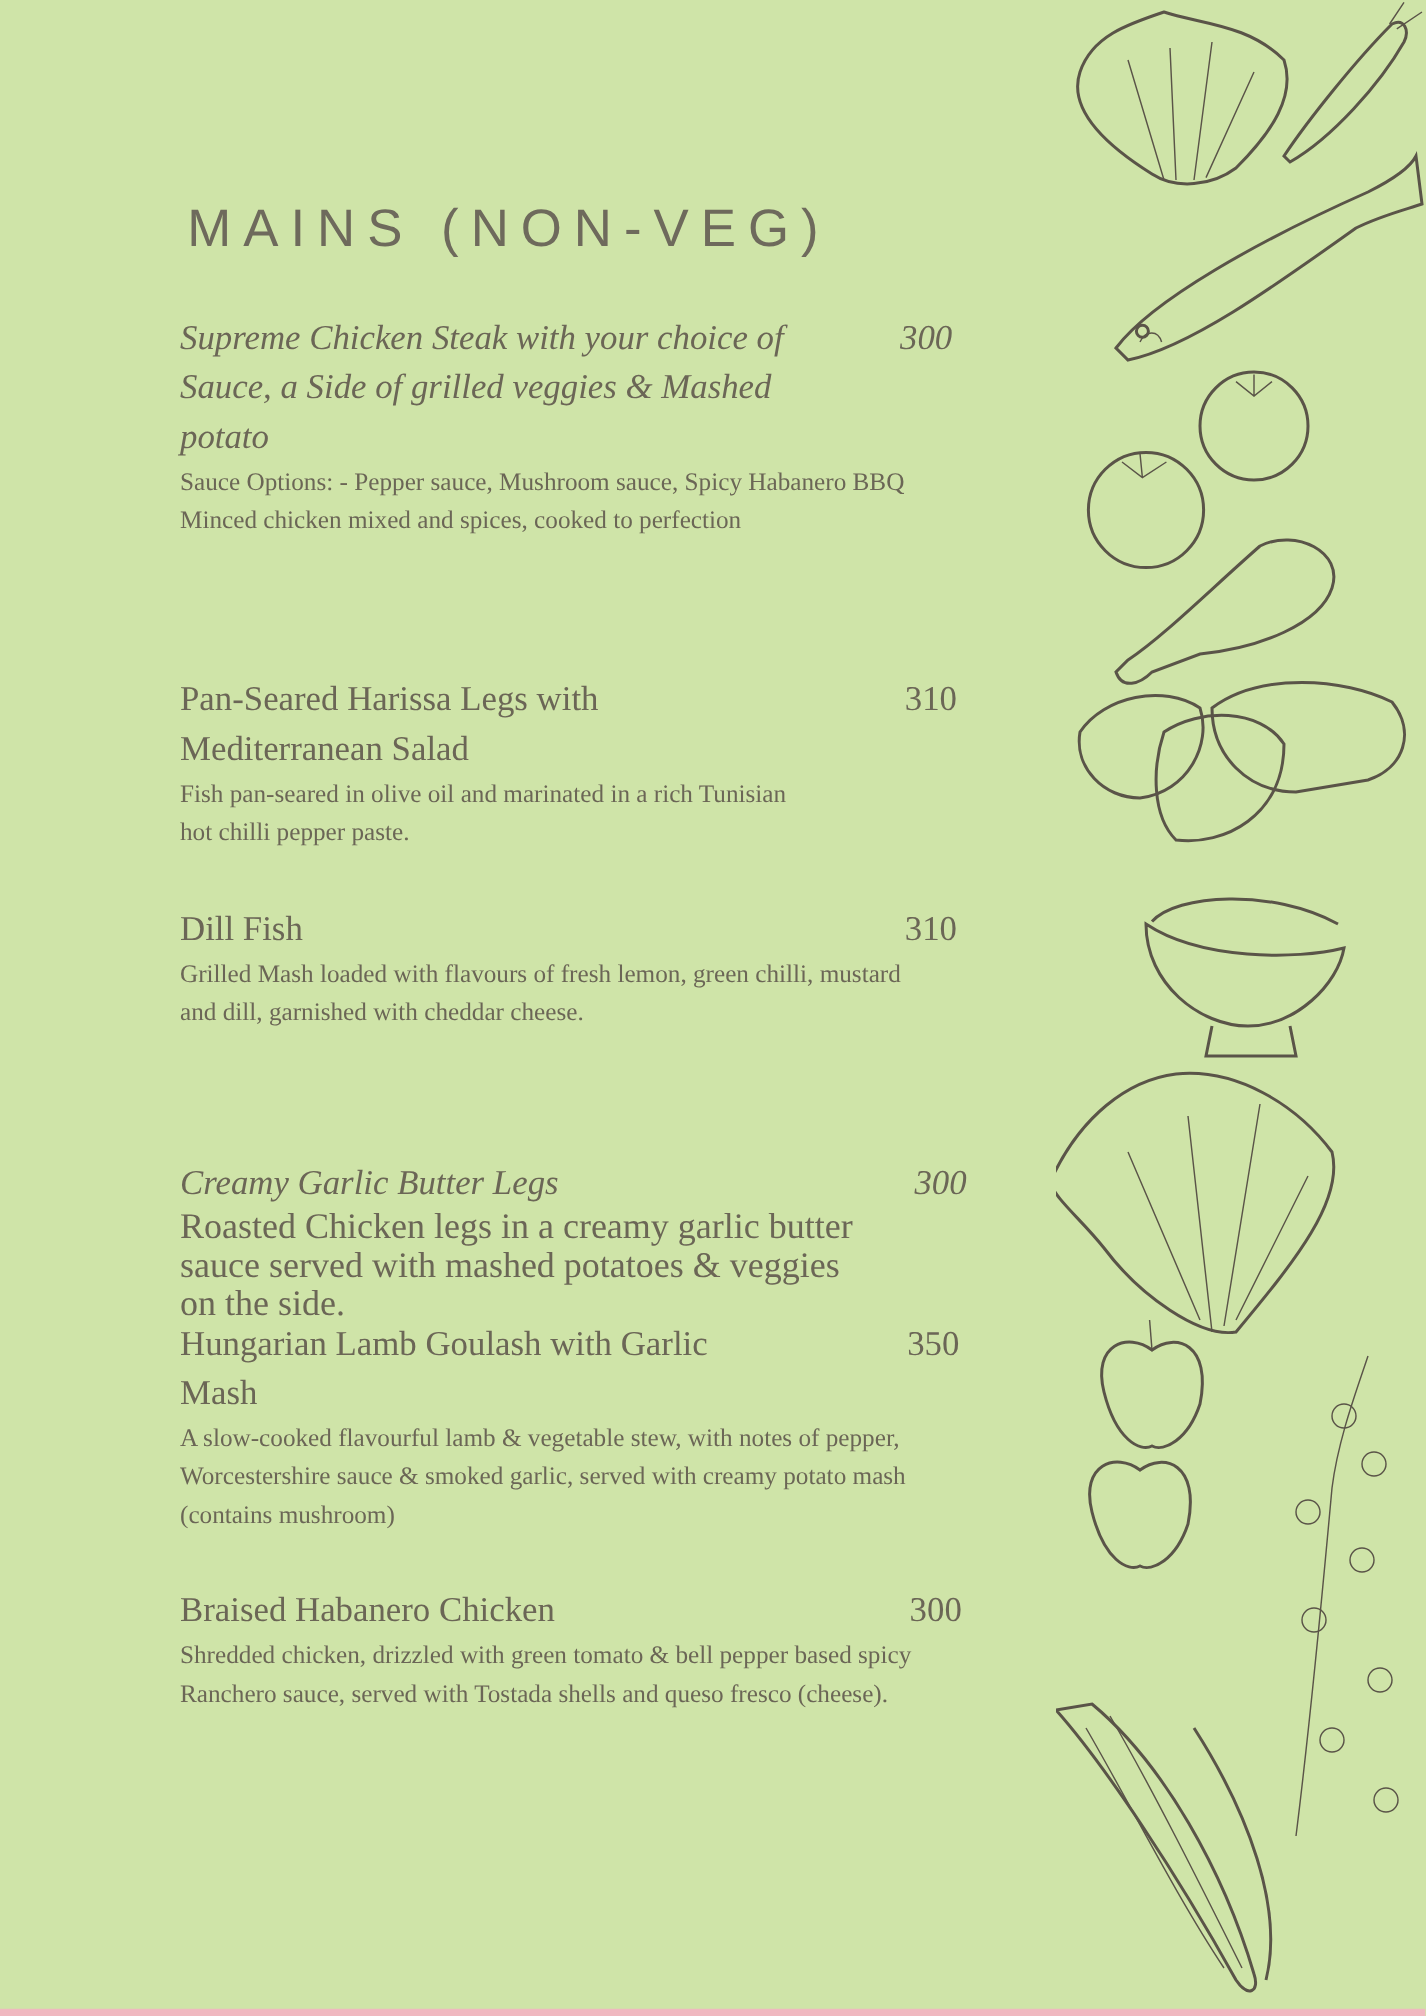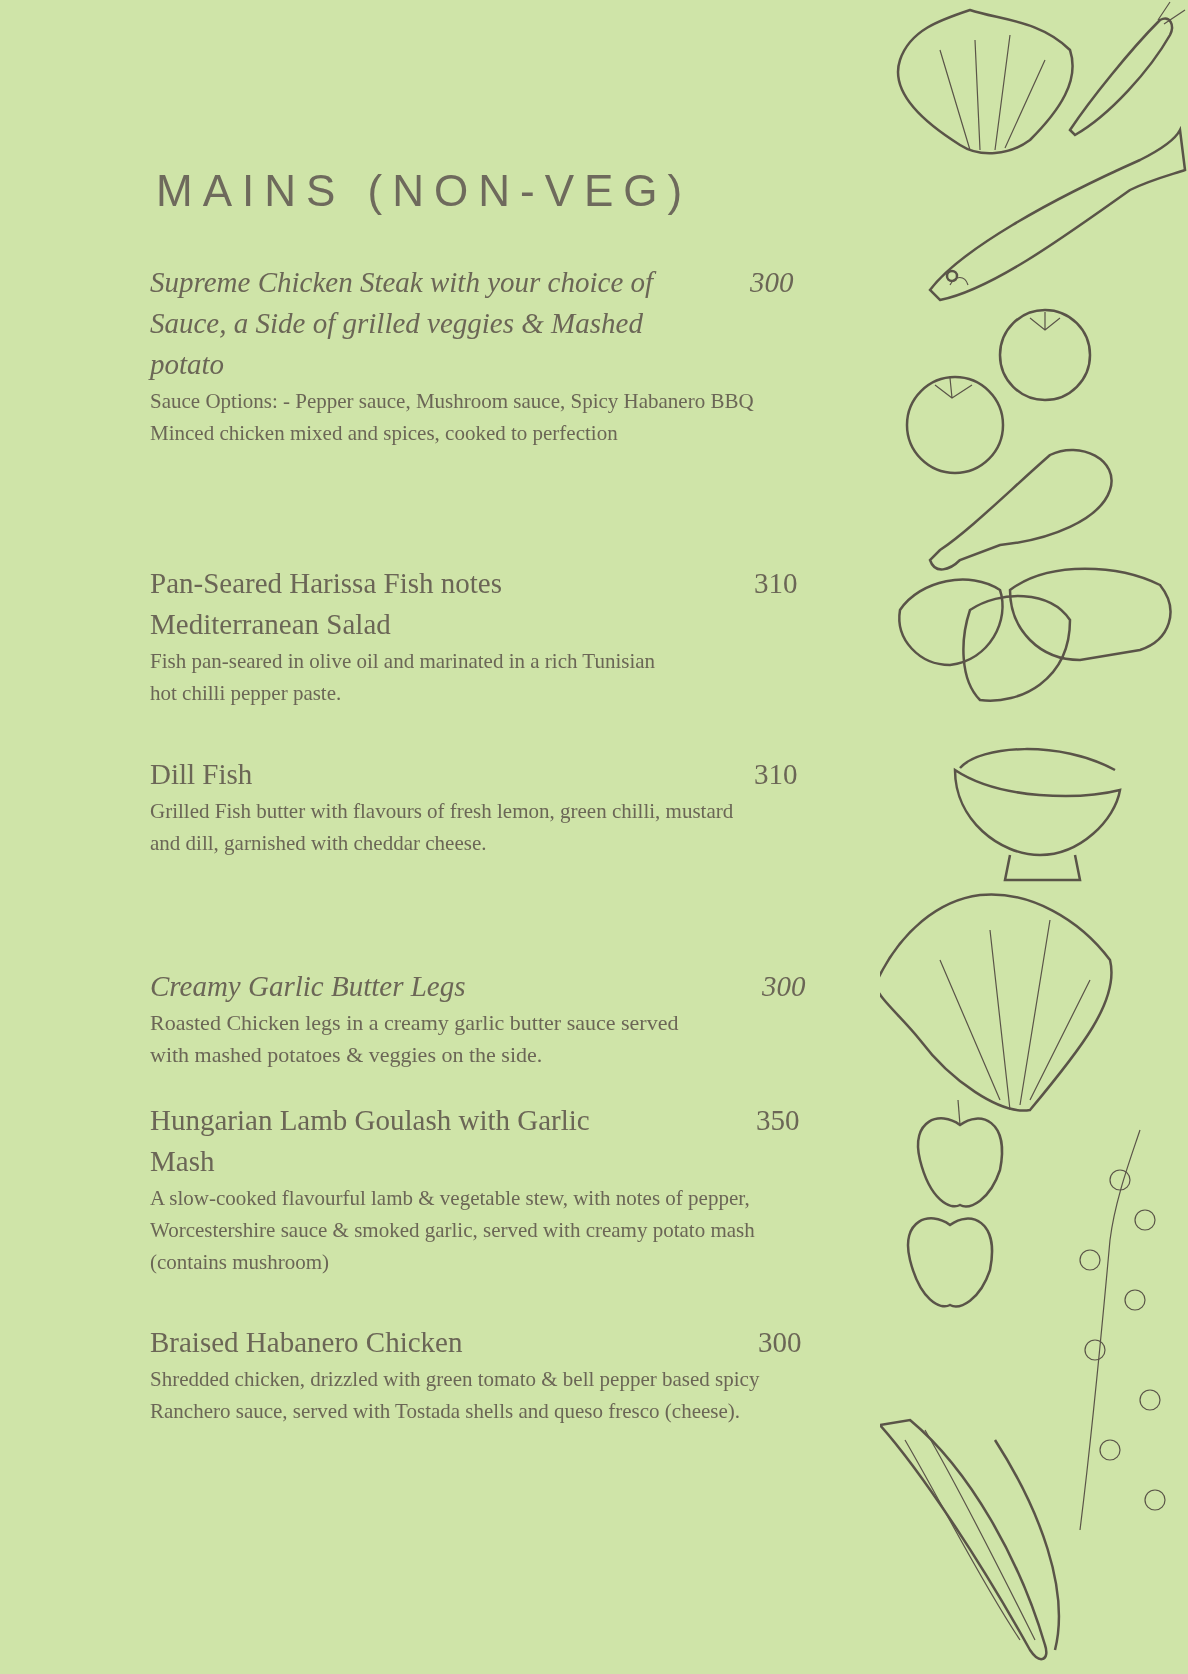--- a/index.html
+++ b/index.html
@@ -3,49 +3,49 @@
 <meta charset="utf-8">
 <style>
   html,body{margin:0;padding:0;}
   body{width:1188px;height:1680px;background:#cfe4a8;position:relative;overflow:hidden;color:#6b6656;font-family:"Liberation Serif","DejaVu Serif",serif;}
   .title{position:absolute;left:152px;top:162px;font-family:"Liberation Sans","DejaVu Sans",sans-serif;font-size:44px;letter-spacing:10px;font-weight:400;color:#6e6a5c;margin:4px;}
   .item{position:absolute;left:150px;width:650px;}
   .name{font-size:29px;line-height:41px;padding-right:110px;}
   .name.it{font-style:italic;}
   .price{position:absolute;top:0;font-size:29px;line-height:41px;}
   .desc{font-size:21px;line-height:32px;}
-  .desc.up{font-style:normal;font-size:22px;}
+  .desc.up{font-style:normal;font-size:30px;}
   .gst{position:absolute;left:450px;top:1682px;font-family:"Liberation Sans","DejaVu Sans",sans-serif;font-weight:700;font-size:16px;letter-spacing:4px;color:#6b6656;}
   .strip{position:absolute;left:0;bottom:0;width:1188px;height:6px;background:#f0b8c0;}
   .illus{position:absolute;left:880px;top:0;width:308px;height:1674px;}
   svg .ln{fill:none;stroke:#5a5448;stroke-width:2.5;}
   svg .th{fill:none;stroke:#5a5448;stroke-width:1.2;}
 </style>
 </head>
 <body>
 
 <h1 class="title">MAINS (NON-VEG)</h1>
 
 <div class="item" style="top:262px;">
   <div class="name it" style="width:540px;padding-right:0;">Supreme Chicken Steak with your choice of Sauce, a Side of grilled veggies &amp; Mashed potato</div>
   <div class="price" style="left:600px;font-style:italic;">300</div>
   <div class="desc" style="width:650px;">Sauce Options: - Pepper sauce, Mushroom sauce, Spicy Habanero BBQ</div>
   <div class="desc">Minced chicken mixed and spices, cooked to perfection</div>
 </div>
 
 <div class="item" style="top:563px;">
-  <div class="name" style="width:420px;padding-right:0;">Pan-Seared Harissa Fish notes Mediterranean Salad</div>
+  <div class="name" style="width:420px;padding-right:0;">Pan-Seared Harissa Legs with Mediterranean Salad</div>
   <div class="price" style="left:604px;">310</div>
   <div class="desc" style="width:520px;">Fish pan-seared in olive oil and marinated in a rich Tunisian hot chilli pepper paste.</div>
 </div>
 
 <div class="item" style="top:754px;">
   <div class="name">Dill Fish</div>
   <div class="price" style="left:604px;">310</div>
-  <div class="desc" style="width:610px;">Grilled Fish butter with flavours of fresh lemon, green chilli, mustard and dill, garnished with cheddar cheese.</div>
+  <div class="desc" style="width:610px;">Grilled Mash loaded with flavours of fresh lemon, green chilli, mustard and dill, garnished with cheddar cheese.</div>
 </div>
 
 <div class="item" style="top:966px;">
   <div class="name it">Creamy Garlic Butter Legs</div>
   <div class="price" style="left:612px;font-style:italic;">300</div>
   <div class="desc up" style="width:570px;">Roasted Chicken legs in a creamy garlic butter sauce served with mashed potatoes &amp; veggies on the side.</div>
 </div>
 
 <div class="item" style="top:1100px;">
   <div class="name" style="width:440px;padding-right:0;">Hungarian Lamb Goulash with Garlic Mash</div>

